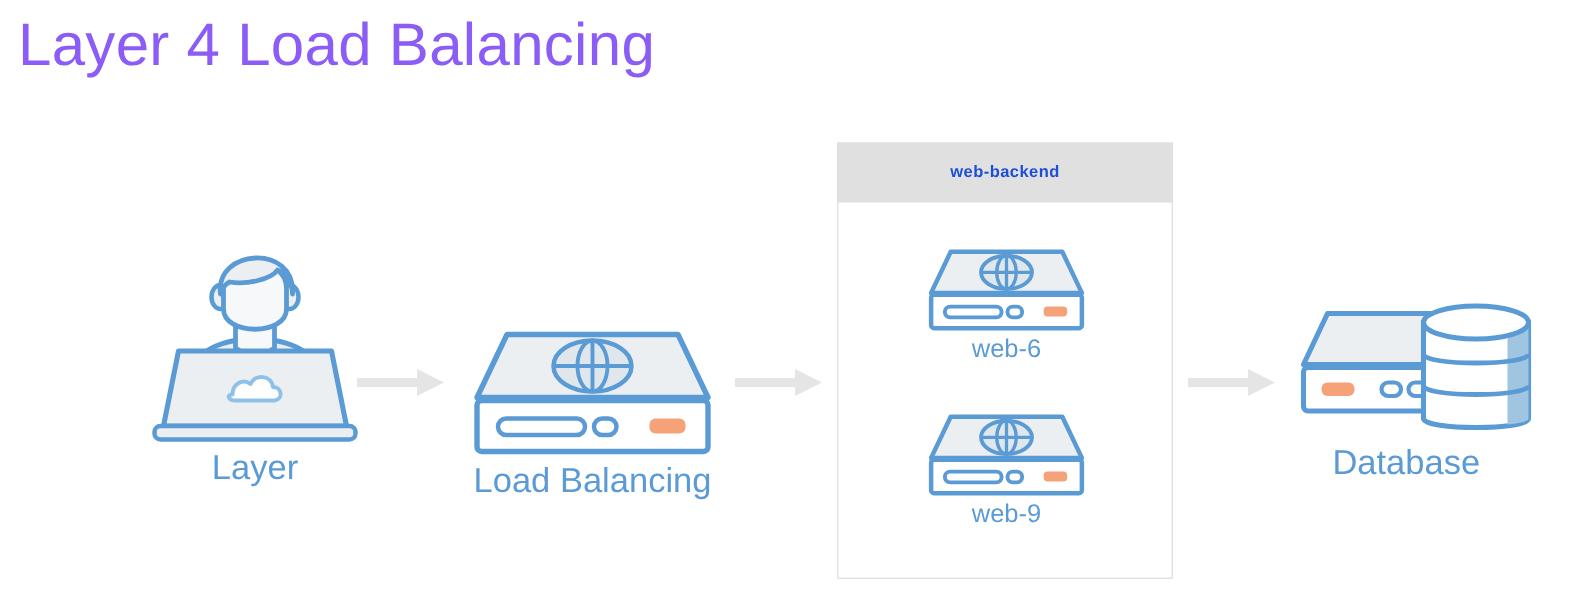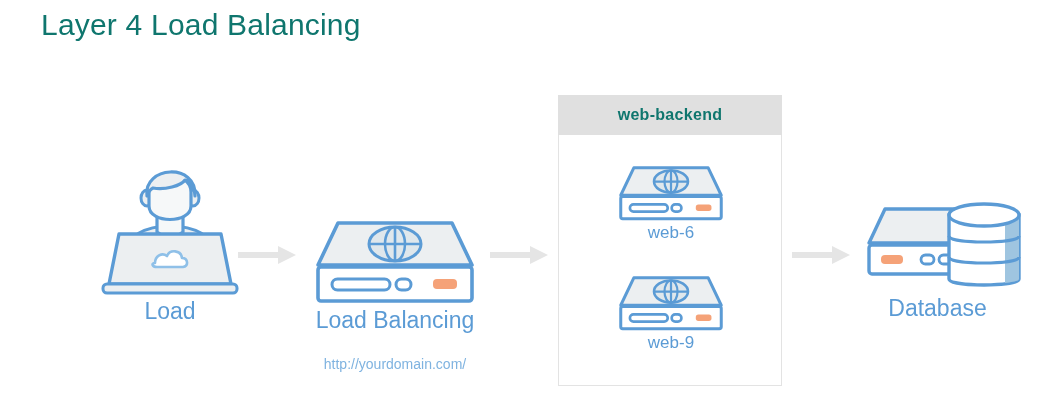--- a/index.html
+++ b/index.html
@@ -15,25 +15,25 @@
     position: relative;
     width: 1050px;
     height: 406px;
     background: #ffffff;
     overflow: hidden;
   }
   .abs { position: absolute; }
 
   
   #diagram-title {
-    left: 41px;
+    left: 12px;
     top: 8px;
-    font-size: 30px;
+    font-size: 40px;
     font-weight: 400;
-    color: #0f766e;
+    color: #8b5cf6;
     letter-spacing: 0.2px;
     white-space: nowrap;
   }
 
   
   .node-label {
     font-size: 23px;
     color: #5b9bd5;
     text-align: center;
     white-space: nowrap;
@@ -67,23 +67,23 @@
     left: -1px;
     top: -1px;
     width: 224px;
     height: 40px;
     background: #e0e0e0;
     display: flex;
     align-items: center;
     justify-content: center;
   }
   #web-backend-header .hdr-text {
-    font-size: 16px;
+    font-size: 11px;
     font-weight: bold;
-    color: #0f766e;
+    color: #1d4ed8;
     letter-spacing: 0.3px;
   }
 
   
   .arrow { height: 22px; }
 </style>
 </head>
 <body>
 
 <div id="canvas">
@@ -107,21 +107,21 @@
                C86 36, 70 40, 58 38 C54 40, 53 43, 52 46 Z" fill="#eceff1" stroke="#5b9bd5" stroke-width="3.2" stroke-linejoin="round"></path>
 
       <path d="M24 84 L126 84 L136 134 L14 134 Z" fill="#eceff1" stroke="#5b9bd5" stroke-width="3.4" stroke-linejoin="round"></path>
 
       <path d="M60 113 C60 106, 67 102, 72 106 C75 99, 86 100, 87 108
                C93 108, 94 116, 88 117 L62 117 C57 117, 56 113, 60 113 Z" fill="#ffffff" stroke="#8fc0e8" stroke-width="2.6" stroke-linejoin="round"></path>
 
       <rect x="8" y="134" width="134" height="9" rx="4" fill="#eceff1" stroke="#5b9bd5" stroke-width="3"></rect>
     </svg>
 
-    <div class="node-label abs" style="left:0; top:148px; width:150px;">Load</div>
+    <div class="node-label abs" style="left:0; top:148px; width:150px;">Layer</div>
   </div>
 
   <div class="abs" style="left:238px; top:244px;">
     <svg class="arrow" width="62" height="22" viewBox="0 0 62 22">
       <path d="M0 8 L40 8 L40 2 L58 11 L40 20 L40 14 L0 14 Z" fill="#e5e5e5"></path>
     </svg>
   </div>
 
   <div class="abs" style="left:300px; top:215px; width:190px; height:170px;">
 
@@ -137,21 +137,20 @@
       <rect x="18" y="52" width="154" height="34" rx="3" fill="#ffffff" stroke="#5b9bd5" stroke-width="3.6"></rect>
 
       <rect x="32" y="64" width="58" height="11" rx="5.5" fill="#ffffff" stroke="#5b9bd5" stroke-width="3"></rect>
 
       <rect x="96" y="64" width="15" height="11" rx="5.5" fill="#ffffff" stroke="#5b9bd5" stroke-width="3"></rect>
 
       <rect x="133" y="64" width="24" height="10" rx="4" fill="#f5a278"></rect>
     </svg>
 
     <div class="node-label abs" style="left:0; top:92px; width:190px;">Load Balancing</div>
-    <div class="sub-label abs" style="left:0; top:141px; width:190px;">http://yourdomain.com/</div>
   </div>
 
   <div class="abs" style="left:490px; top:244px;">
     <svg class="arrow" width="62" height="22" viewBox="0 0 62 22">
       <path d="M0 8 L40 8 L40 2 L58 11 L40 20 L40 14 L0 14 Z" fill="#e5e5e5"></path>
     </svg>
   </div>
 
   <div class="abs" id="web-backend-group">
 

